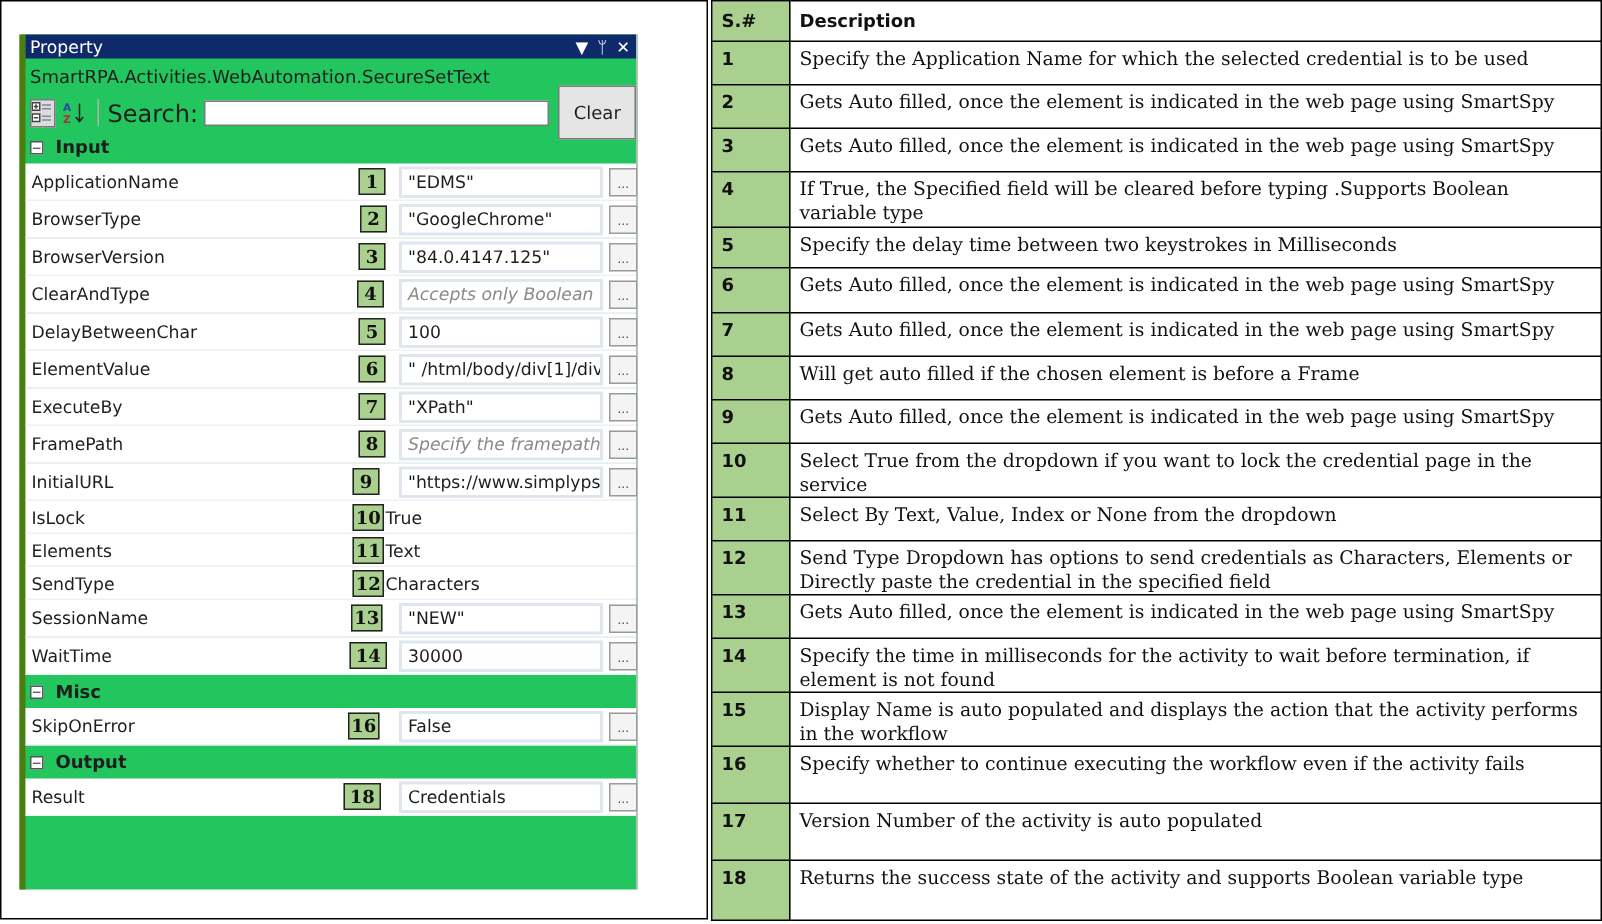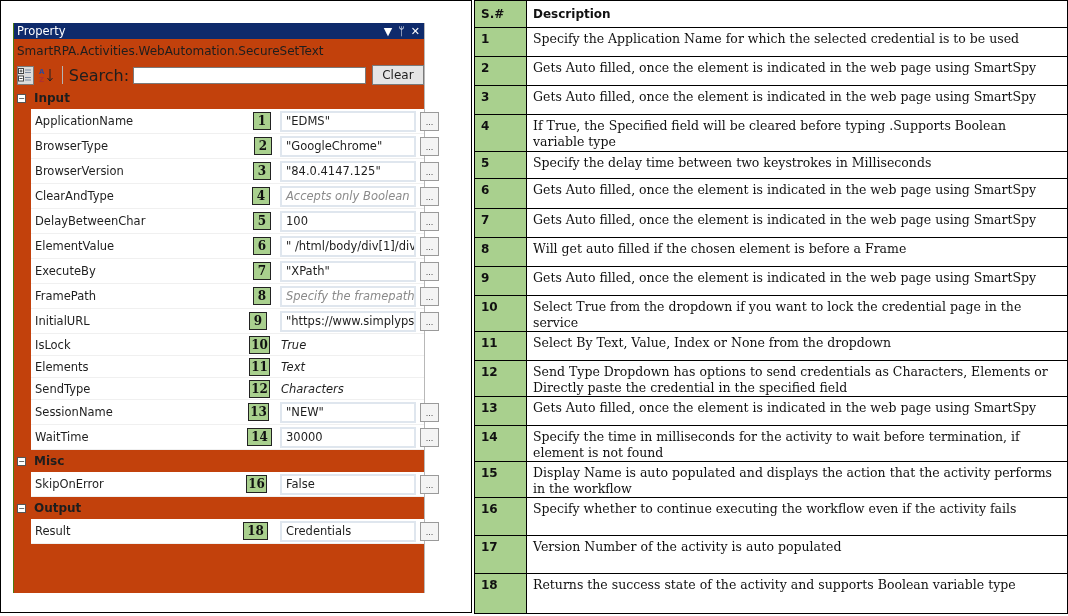--- a/index.html
+++ b/index.html
@@ -6,21 +6,21 @@
     html, body { width: 1068px; height: 616px; overflow: hidden; background: #ffffff; }
     body { position: relative; font-family: "DejaVu Sans", sans-serif; }
 
     
     .left-frame {
       position: absolute; left: 0; top: 0; width: 472px; height: 613px;
       border: 1px solid #000; background: #fff;
     }
     .panel {
       position: absolute; left: 12px; top: 22px; width: 412px; height: 570px;
-      background: #c2410c; border-left: 1px solid #4d7c0f; border-right: 1px solid #b8b8b8;
+      background: #22c55e; border-left: 4px solid #4d7c0f; border-right: 1px solid #b8b8b8;
       font-size: 11.5px; color: #1e1e1e;
     }
     .titlebar {
       height: 16px; background: #0e2a6b; color: #fff; display: flex; align-items: center;
       padding-left: 3px; font-size: 11.5px;
     }
     .titlebar .ttl { flex: 1; }
     .titlebar .tb-icons { display: flex; gap: 6px; padding-right: 4px; font-size: 11px; }
     .titlebar .tb-icons span { cursor: pointer; }
     .typename { height: 24px; display: flex; align-items: center; padding-left: 3px; font-size: 12px; color: #1e1e1e; }
@@ -29,50 +29,50 @@
       width: 18px; height: 19px; display: flex; align-items: center; justify-content: center;
       font-size: 9px; border: 1px solid transparent;
     }
     .tool-btn.active { border-color: #7a7a7a; background: #dcdcdc; }
     .sep { width: 1px; height: 18px; background: #b4b4b4; margin: 0 2px; }
     .search-label { font-size: 16px; }
     .search-input {
       width: 250px; height: 17px; border: 1px solid #7a7a7a; background: #fff; font-size: 11px; padding: 0 3px;
     }
     .clear-btn {
-      width: 56px; height: 20px; border: 1px solid #7a7a7a; background: #e5e5e5; font-size: 12px;
+      width: 56px; height: 36px; border: 1px solid #7a7a7a; background: #e5e5e5; font-size: 12px;
       display: flex; align-items: center; justify-content: center; margin-left: 2px; color: #1e1e1e;
     }
     .category {
       height: 22px; display: flex; align-items: center; padding-left: 3px; font-weight: bold; font-size: 12px;
     }
     .cat-toggle {
       width: 9px; height: 9px; border: 1px solid #555; font-size: 8px; line-height: 7px; text-align: center;
       margin-right: 8px; font-weight: normal; background: #fff;
     }
     .prop-row {
-      position: relative; height: 25px; margin-left: 17px; background: #fff;
+      position: relative; height: 25px; background: #fff;
       border-bottom: 1px solid #f0f0f0; display: flex; align-items: center;
     }
     .prop-row.short { height: 22px; }
     .prop-name { position: absolute; left: 4px; font-size: 11.5px; color: #1e1e1e; }
     .badge {
       position: absolute; width: 18px; height: 18px; background: #a9d08e; border: 1px solid #222;
       font-size: 12px; font-weight: bold; display: flex; align-items: center; justify-content: center;
       color: #111; font-family: "DejaVu Serif", serif;
     }
     .badge.wide { width: 21px; }
     .prop-value-box {
       position: absolute; left: 249px; width: 136px; height: 21px; background: #fff;
       border: 2px solid #dfe6ee; display: flex; align-items: center; padding-left: 4px;
       font-size: 11.5px; white-space: nowrap; overflow: hidden; color: #1e1e1e;
     }
     .prop-value-box.placeholder { color: #8a8a8a; font-style: italic; }
     .prop-value-plain {
-      position: absolute; left: 250px; font-size: 11.5px; color: #1e1e1e; font-style: italic;
+      position: absolute; left: 240px; font-size: 11.5px; color: #1e1e1e;
     }
     .prop-value-plain.muted { color: #888; }
     .ellipsis-btn {
       position: absolute; left: 389px; width: 19px; height: 19px; border: 1px solid #9a9a9a; background: #f4f4f4;
       font-size: 8px; display: flex; align-items: flex-end; justify-content: center; padding-bottom: 3px; color: #444;
     }
 
     
     .desc-table {
       position: absolute; left: 474px; top: 0; width: 594px; border-collapse: collapse;

